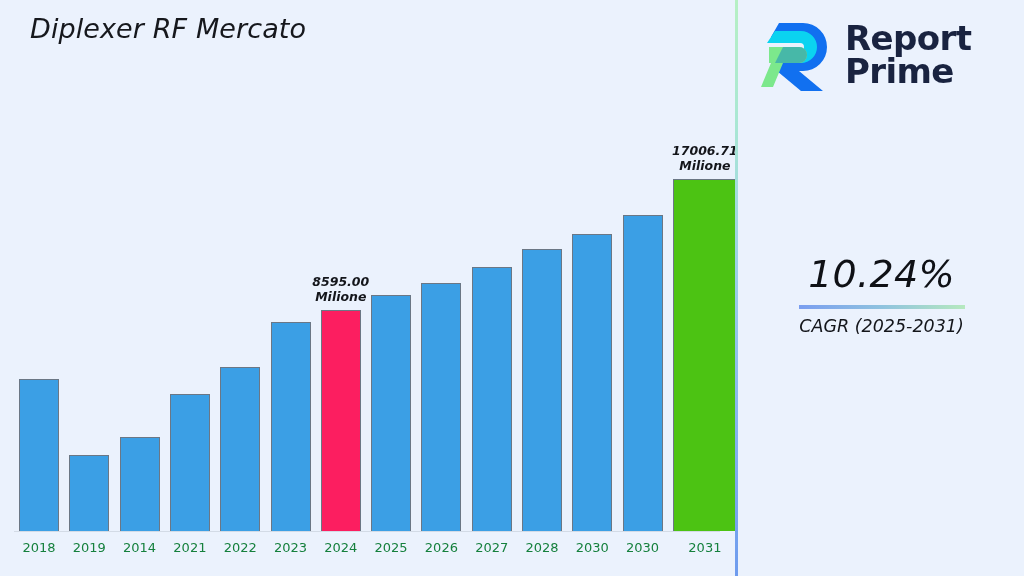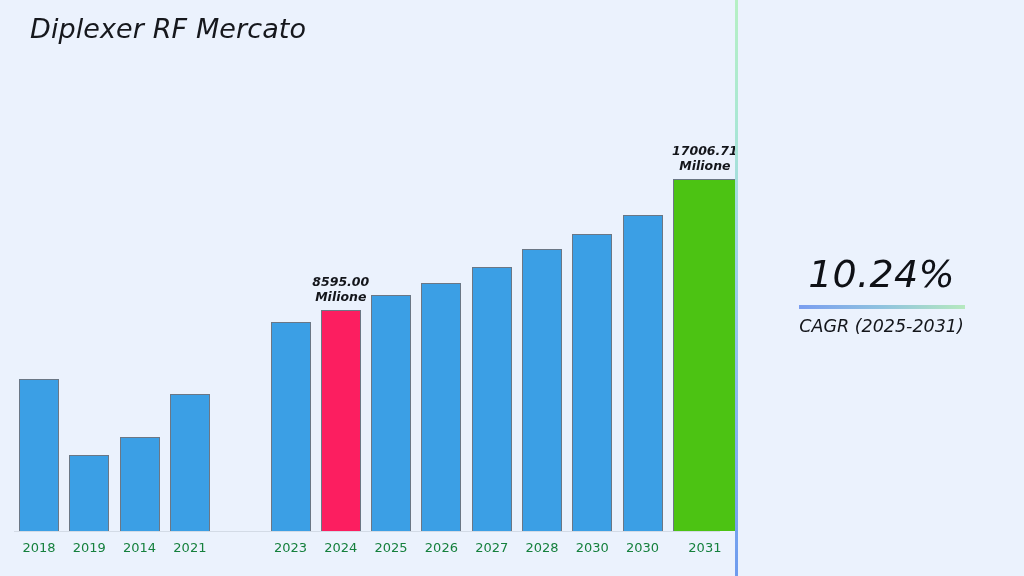--- a/index.html
+++ b/index.html
@@ -167,20 +167,24 @@
           <div class="tick-label">2019</div>
         </div>
         <div class="bar-wrap" style="left: 119.6px; width: 40px; height: 94px;">
           <div class="bar c-blue" style="height: 94px;"></div>
           <div class="tick-label">2014</div>
         </div>
         <div class="bar-wrap" style="left: 169.9px; width: 40px; height: 119px;">
           <div class="bar c-blue" style="height: 137px;"></div>
           <div class="tick-label">2021</div>
         </div>
+        <div class="bar-wrap" style="left: 220.2px; width: 40px; height: 164px;">
+          <div class="bar c-blue" style="height: 164px;"></div>
+          <div class="tick-label">2022</div>
+        </div>
         <div class="bar-wrap" style="left: 270.5px; width: 40px; height: 227px;">
           <div class="bar c-blue" style="height: 209px;"></div>
           <div class="tick-label">2023</div>
         </div>
         <div class="bar-wrap" style="left: 320.8px; width: 40px; height: 221px;">
           <div class="bar c-pink" style="height: 221px;"></div>
           <div class="bar-label">8595.00<span class="unit">Milione</span></div>
           <div class="tick-label">2024</div>
         </div>
         <div class="bar-wrap" style="left: 371.1px; width: 40px; height: 236px; border-radius: 15px;">
@@ -212,20 +216,39 @@
           <div class="bar-label">17006.71<span class="unit">Milione</span></div>
           <div class="tick-label">2031</div>
         </div>
       </div>
   </div>
 
   <div class="panel-divider"></div>
 
   <div class="right-panel">
 
+    <div class="logo">
+      <div class="logo-mark">
+        <svg viewBox="0 0 72 76" width="72" height="76" aria-hidden="true">
+
+          <path d="M18 6 H42 A24 24 0 0 1 42 54 H38 L62 74 H40 L16 54 V40 H41
+                   A10 10 0 0 0 41 20 H10 Z" fill="#1170f0"></path>
+
+          <path d="M14 14 H40 A16 16 0 0 1 40 46 H14 V34 H39
+                   A4 4 0 0 0 39 26 H6 Z" fill="#0bd3f0"></path>
+
+          <path d="M8 30 H38 A8 8 0 0 1 38 46 H10 L0 70 L12 70 L22 46 H8 Z" fill="#7ce88c"></path>
+          <path d="M22 30 H38 A8 8 0 0 1 38 46 H14 Z" fill="#47b8a8"></path>
+        </svg>
+      </div>
+      <div class="logo-text">
+        <span>Report</span>
+        <span>Prime</span>
+      </div>
+    </div>
 
     <div class="cagr-block">
       <div class="cagr-value">10.24%</div>
       <div class="cagr-rule"></div>
       <div class="cagr-caption">CAGR (2025-2031)</div>
     </div>
 
   </div>
 </div>
 

